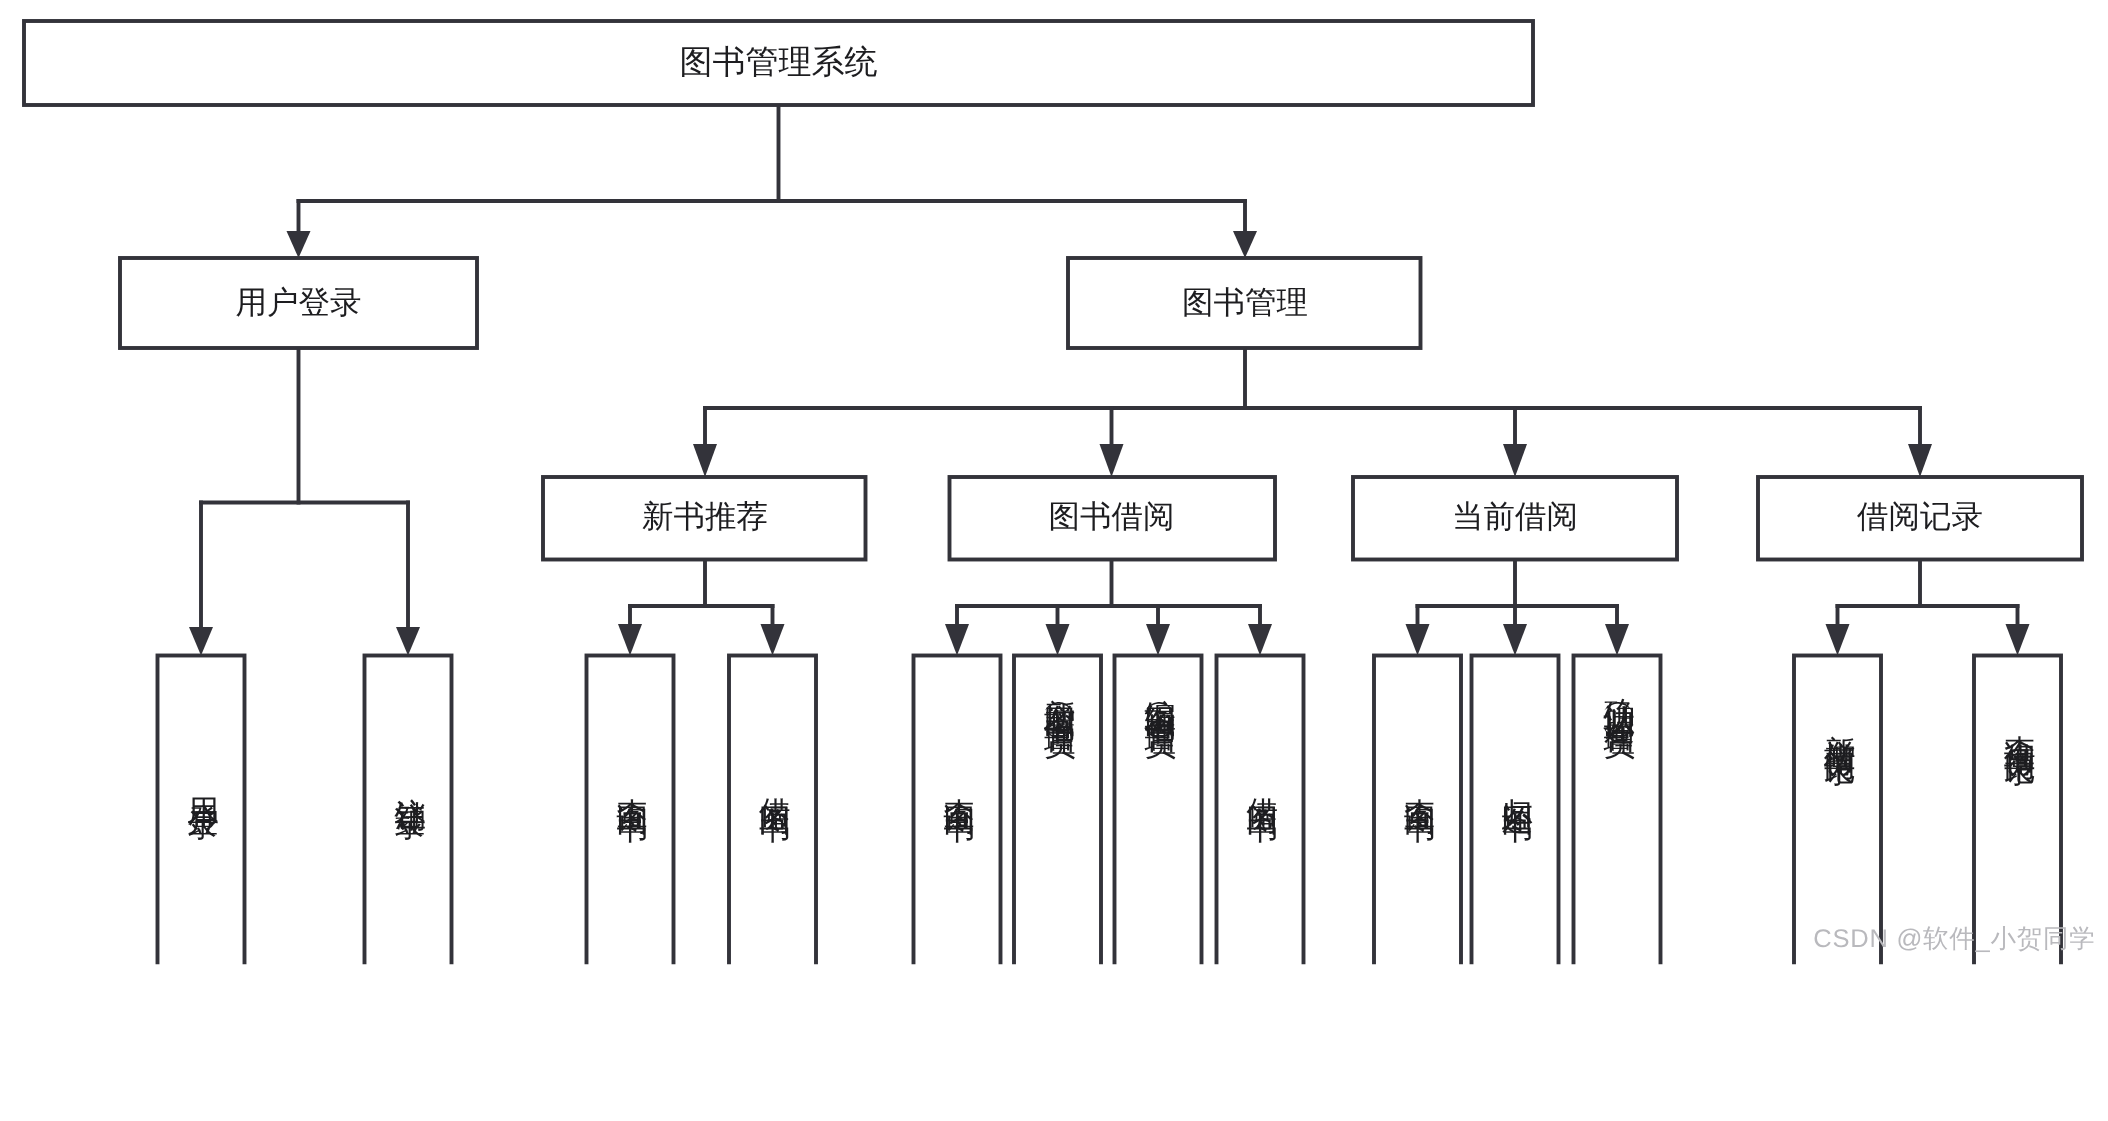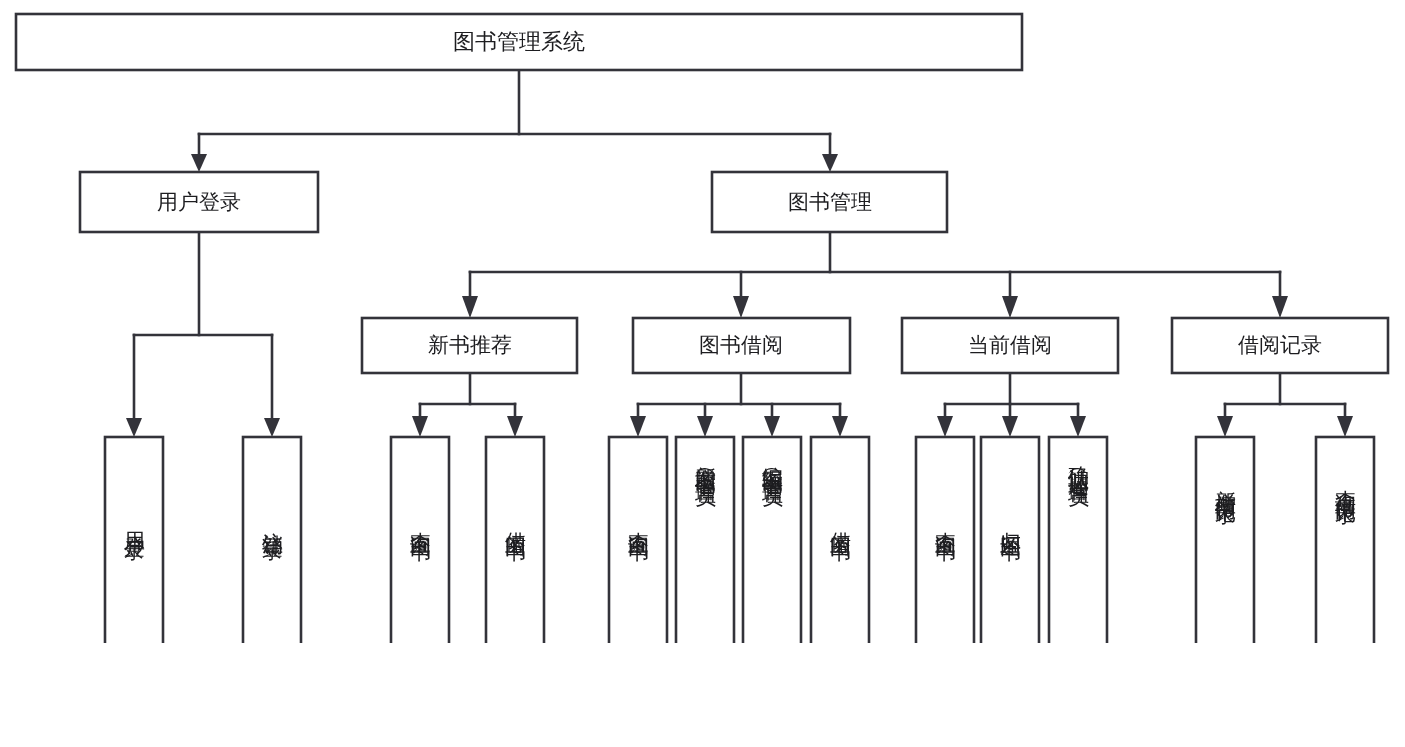--- a/index.html
+++ b/index.html
@@ -235,13 +235,14 @@
     <span class="vert-label" style="margin-top:12px;">确认归还（管理员）</span>
   </div>
 
   <div class="vert-label-wrap" style="left:1196px; top:437px; width:58px; height:297px;">
     <span class="vert-label" style="margin-top:36px;">新增借阅记录</span>
   </div>
   <div class="vert-label-wrap" style="left:1316px; top:437px; width:58px; height:297px;">
     <span class="vert-label" style="margin-top:36px;">查询借阅记录</span>
   </div>
 
+  <div class="watermark">CSDN @软件_小贺同学</div>
 </div>
 
 </body></html>

